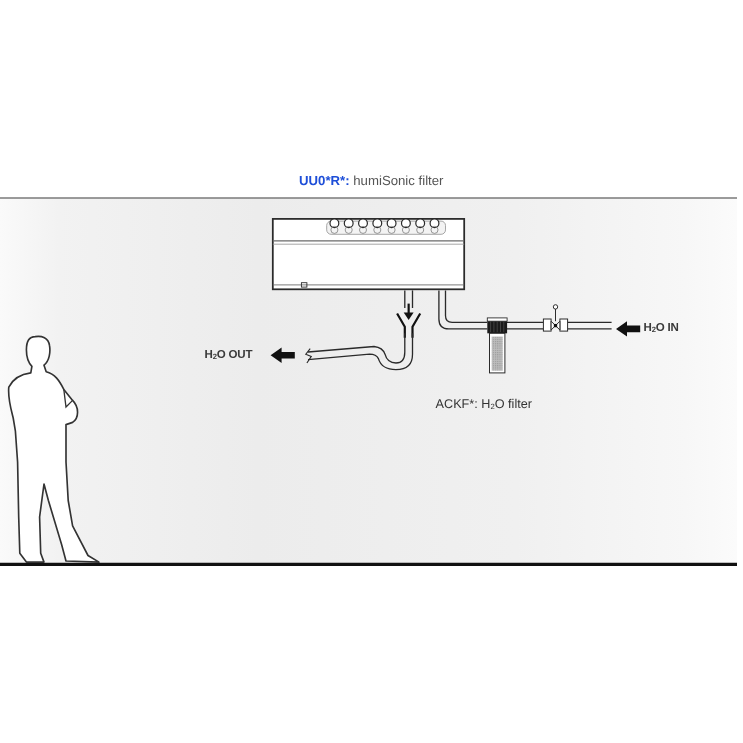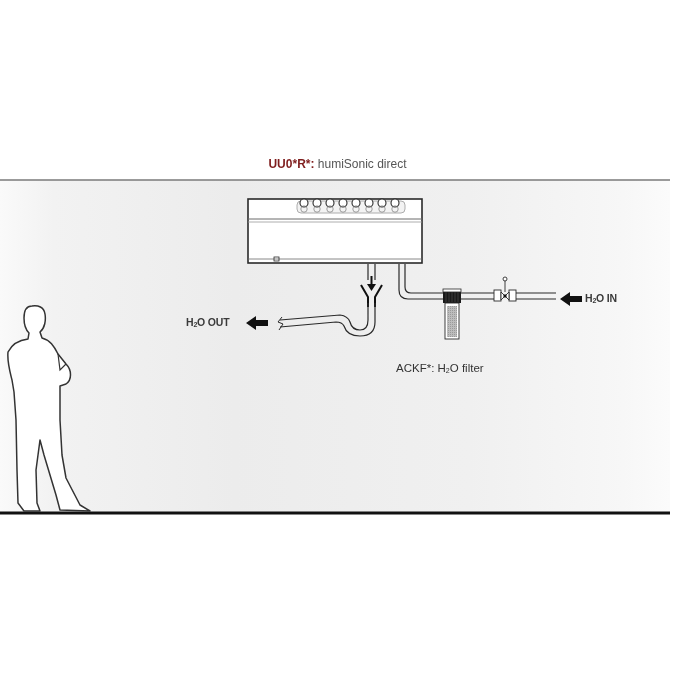--- a/index.html
+++ b/index.html
@@ -28,21 +28,21 @@
       font-family: "Liberation Sans", "DejaVu Sans", sans-serif;
     }
     .title-label {
       left: 0;
       width: 675px;
       top: 157px;
       text-align: center;
       font-size: 12px;
       color: #555555;
     }
-    .title-label .code { font-weight: bold; color: #7f1d1d; }
+    .title-label .code { font-weight: bold; color: #1d4ed8; }
     .label.out { left: 186px; top: 316px; font-size: 10.5px; font-weight: bold; letter-spacing: -0.2px; }
     .label.in { left: 585px; top: 292px; font-size: 10.5px; font-weight: bold; letter-spacing: -0.2px; }
     .label.filter { left: 396px; top: 362px; font-size: 11.5px; color: #333333; }
     sub { font-size: 7px; vertical-align: -1px; }
   </style>
 </head>
 <body>
 
 <div id="stage">
   <svg width="675" height="675" viewBox="0 0 675 675" xmlns="http://www.w3.org/2000/svg">
@@ -191,21 +191,21 @@
            C45 328 46 320 45 314
            C44 307 38 305 32 306 Z"></path>
 
       <path fill="none" stroke="#333333" stroke-width="1.2" d="M58 354 L60 370 L66 364"></path>
     </g>
   </svg>
 
   
   <div class="label title-label">
     <span class="code">UU0*R*:</span>
-    <span>humiSonic direct</span>
+    <span>humiSonic filter</span>
   </div>
 
   <div class="label out"><span>H</span><sub>2</sub><span>O OUT</span></div>
 
   <div class="label in"><span>H</span><sub>2</sub><span>O IN</span></div>
 
   <div class="label filter"><span>ACKF*:</span> <span>H</span><sub>2</sub><span>O filter</span></div>
 </div>
 
 </body></html>

